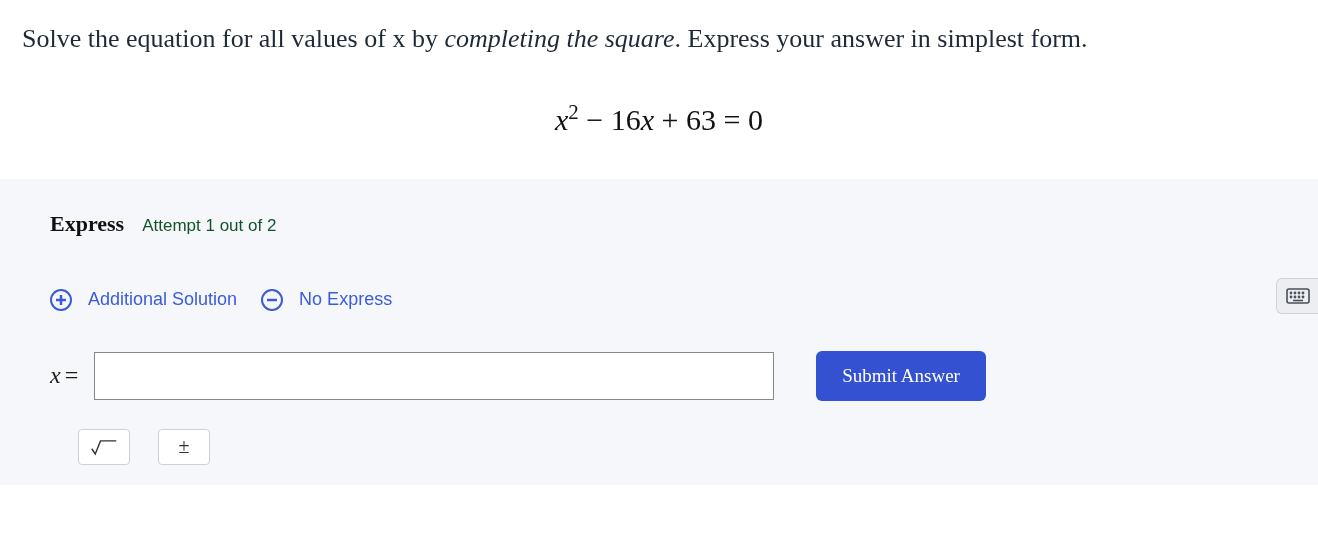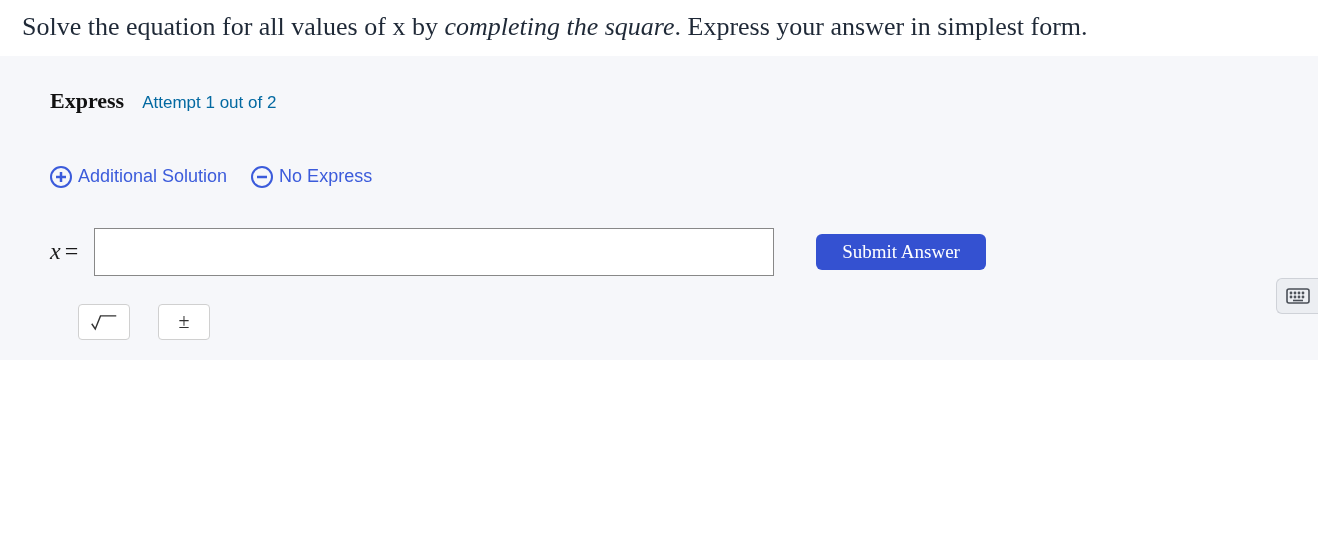--- a/index.html
+++ b/index.html
@@ -9,21 +9,21 @@
     }
     body {
       font-family: Georgia, 'Times New Roman', serif;
       color: #1a1a1a;
       width: 1318px;
       height: 558px;
       background: #fff;
       position: relative;
     }
     .question-area {
-      padding: 8px 22px 0 22px;
+      padding: 20px 22px 0 22px;
     }
     .question-text {
       font-size: 26px;
       line-height: 1.45;
       color: #1f2937;
     }
     .question-italic {
       font-style: italic;
     }
     .equation-row {
@@ -54,34 +54,34 @@
     }
     .answer-label {
       font-family: Georgia, serif;
       font-weight: 700;
       font-size: 22px;
       color: #111;
     }
     .attempt-text {
       font-family: -apple-system, 'Segoe UI', Arial, sans-serif;
       font-size: 17px;
-      color: #0369a1;
+      color: #14532d;
     }
     .solution-actions {
       display: flex;
       align-items: center;
       gap: 24px;
       margin-top: 52px;
       font-family: -apple-system, 'Segoe UI', Arial, sans-serif;
       font-size: 18px;
     }
     .action-btn {
       display: inline-flex;
       align-items: center;
-      gap: 6px;
+      gap: 16px;
       color: #3b5bdb;
       cursor: pointer;
       background: none;
       border: none;
       font-size: inherit;
       padding: 0;
     }
     .circ-icon {
       width: 22px;
       height: 22px;
@@ -119,21 +119,21 @@
       width: 680px;
       height: 48px;
       border: 1px solid #888;
       background: #fff;
       font-size: 20px;
       padding: 6px 10px;
       font-family: 'Times New Roman', serif;
     }
     .submit-btn {
       margin-left: 28px;
-      height: 36px;
+      height: 50px;
       padding: 0 26px;
       background: #3451d1;
       color: #fff;
       border: none;
       border-radius: 6px;
       font-family: Georgia, serif;
       font-size: 19px;
       cursor: pointer;
     }
     .tool-row {
@@ -182,20 +182,23 @@
     }
   </style>
 </head>
 <body>
 
 <div class="question-area">
   <p class="question-text">
     <span>Solve the equation for all values of x by </span><span class="question-italic">completing the square</span><span>. Express your answer in simplest form.</span>
   </p>
 
+  <div class="equation-row">
+    <span class="var">x</span><sup>2</sup> − 16<span class="var">x</span> + 63 = 0
+  </div>
 </div>
 
 <div class="answer-panel">
   <div class="answer-header">
     <span class="answer-label">Express</span>
     <span class="attempt-text">Attempt 1 out of 2</span>
   </div>
 
   <div class="solution-actions">
     <button class="action-btn">

